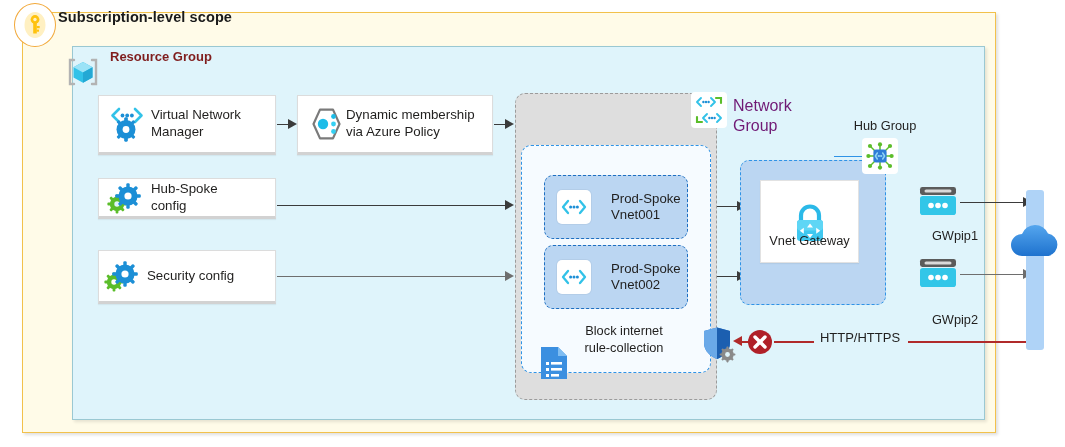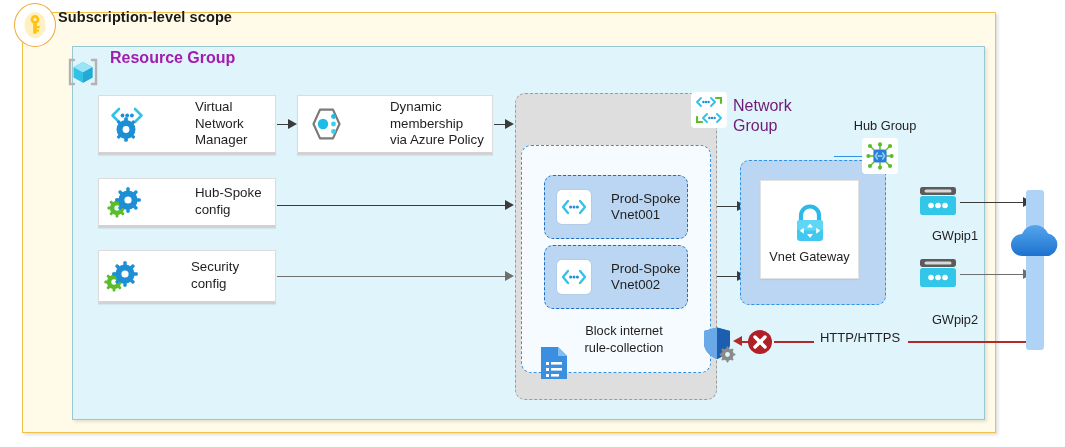--- a/index.html
+++ b/index.html
@@ -38,44 +38,43 @@
   #key-badge svg{position:absolute;left:50%;top:50%;transform:translate(-50%,-50%);}
 
   #rg-scope{
     left:72px; top:46px; width:913px; height:374px;
     background:#DFF4FB;
     border:1px solid #9AC8D2;
     box-shadow:2px 2px 3px rgba(0,0,0,.10);
   }
   #rg-label{
     left:110px; top:49px; width:260px; height:20px;
-    font-size:16px; font-weight:bold; color:#a21caf;
+    font-size:13px; font-weight:bold; color:#7f1d1d;
   }
   #rg-cube{left:63px; top:52px; width:40px; height:40px;}
 
   
   .card{
     background:#ffffff;
     border:1px solid #DCDCDC;
     border-bottom:3px solid #D2D2D2;
     display:flex; align-items:center;
     box-shadow:0 1px 1px rgba(0,0,0,.05);
-    gap:44px;
   }
   .card .ico{flex:0 0 auto;display:flex;align-items:center;justify-content:center;}
   .card .lbl{
     font-size:13.3px; color:#201F1E; line-height:1.26;
     white-space:pre-line;
   }
 
   #vnm-card{left:98px; top:95px; width:178px; height:60px;}
   #vnm-card .ico{width:46px;margin-left:6px;}
   #dyn-card{left:297px; top:95px; width:196px; height:60px;}
   #dyn-card .ico{width:42px;margin-left:6px;}
-  #hub-card{left:98px; top:178px; width:178px; height:50px;}
+  #hub-card{left:98px; top:178px; width:178px; height:41px;}
   #hub-card .ico{width:52px;}
   #sec-card{left:98px; top:250px; width:178px; height:54px;}
   #sec-card .ico{width:48px;}
 
   
   #ng-outer{
     left:515px; top:93px; width:202px; height:307px;
     background:#DEDEDE;
     border:1.4px dashed #9B9B9B;
     border-radius:10px;
@@ -121,21 +120,21 @@
   #shield-icon{left:700px; top:326px; width:38px; height:38px;}
 
   
   #hub-outer{
     left:740px; top:160px; width:146px; height:145px;
     background:#BBD6F2;
     border:1.5px dashed #2E93E6;
     border-radius:9px;
   }
   #gw-box{
-    left:760px; top:180px; width:99px; height:99px;
+    left:760px; top:180px; width:99px; height:83px;
     background:#ffffff;border:1px solid #E2E2E2;
     box-shadow:0 1px 1px rgba(0,0,0,.05);
     padding-left:32px;
   }
   #gw-icon{position:absolute;left:50%;top:22px;transform:translateX(-50%);}
   #gw-label{
     position:absolute;left:0;right:0;bottom:14px;text-align:center;
     font-size:12.8px;color:#201F1E;
   }
   #hubvnet-title{

